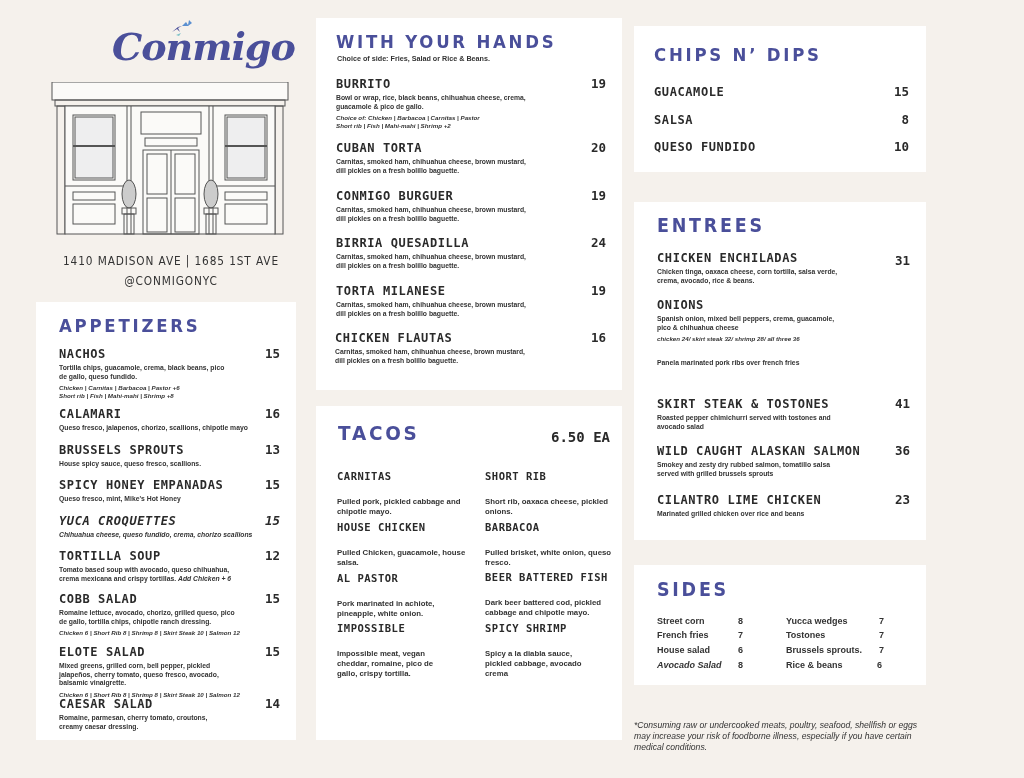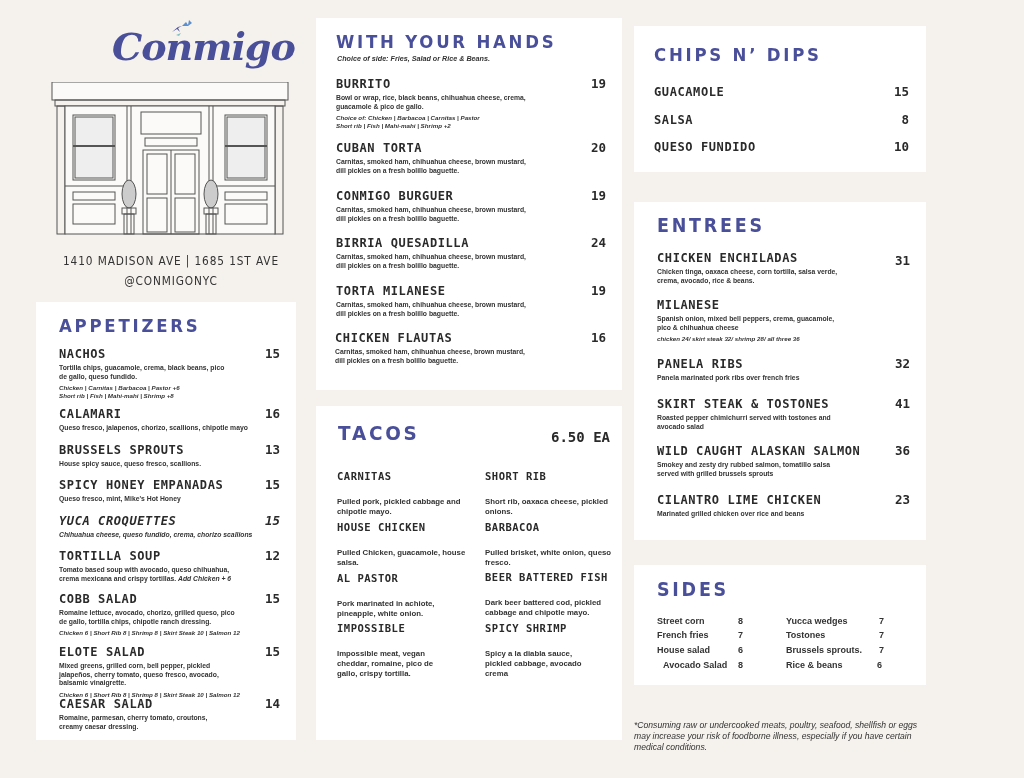--- a/index.html
+++ b/index.html
@@ -220,21 +220,21 @@
     <div class="row">
         <span class="item-name">CAESAR SALAD</span>
         <span class="item-price">14</span>
       </div>
     <div class="item-desc" style="width:165px;">Romaine, parmesan, cherry tomato, croutons, creamy caesar dressing.</div>
   </div>
 </div>
 
 <div class="card" style="left:316px; top:18px; width:306px; height:372px;">
   <div class="sec-title" style="position:absolute; left:20px; top:13px;">WITH YOUR HANDS</div>
-  <div style="position:absolute; left:21px; top:36px; font-size:7.2px; font-style:italic; font-weight:bold; color:#333;">Choice of side: Fries, Salad or Rice &amp; Beans.</div>
+  <div style="position:absolute; left:21px; top:36px; font-size:7.2px; font-weight:bold; color:#333;">Choice of side: Fries, Salad or Rice &amp; Beans.</div>
 
   <div class="menu-item" style="left:20px; top:58px; width:270px;">
     <div class="row">
         <span class="item-name">BURRITO</span>
         <span class="item-price">19</span>
       </div>
     <div class="item-desc" style="width:200px;">Bowl or wrap, rice, black beans, chihuahua cheese, crema, guacamole &amp; pico de gallo.</div>
     <div class="item-opts">Choice of: Chicken | Barbacoa | Carnitas | Pastor</div>
     <div class="item-opts" style="margin-top:0">Short rib | Fish | Mahi-mahi | Shrimp +2</div>
   </div>
@@ -344,31 +344,27 @@
   <div class="menu-item" style="left:23px; top:48px; width:253px;">
     <div class="row">
         <span class="item-name">CHICKEN ENCHILADAS</span>
         <span class="item-price" style="position:relative; top:3px;">31</span>
       </div>
     <div class="item-desc" style="width:185px;">Chicken tinga, oaxaca cheese, corn tortilla, salsa verde, crema, avocado, rice &amp; beans.</div>
   </div>
 
   <div class="menu-item" style="left:23px; top:96px; width:253px;">
     <div class="row">
-        <span class="item-name">MILANESE</span>
+        <span class="item-name">ONIONS</span>
       </div>
     <div class="item-desc" style="width:185px;">Spanish onion, mixed bell peppers, crema, guacamole, pico &amp; chihuahua cheese</div>
     <div class="item-opts">chicken 24/ skirt steak 32/ shrimp 28/ all three 36</div>
   </div>
 
   <div class="menu-item" style="left:23px; top:154px; width:253px;">
-    <div class="row">
-        <span class="item-name">PANELA RIBS</span>
-        <span class="item-price">32</span>
-      </div>
     <div class="item-desc">Panela marinated pork ribs over french fries</div>
   </div>
 
   <div class="menu-item" style="left:23px; top:194px; width:253px;">
     <div class="row">
         <span class="item-name">SKIRT STEAK &amp; TOSTONES</span>
         <span class="item-price">41</span>
       </div>
     <div class="item-desc" style="width:185px;">Roasted pepper chimichurri served with tostones and avocado salad</div>
   </div>
@@ -392,21 +388,21 @@
 
 <div class="card" style="left:634px; top:565px; width:292px; height:120px;">
   <div class="sec-title" style="position:absolute; left:23px; top:13px; font-size:19px;">SIDES</div>
   <div class="sides-grid" style="left:23px; top:51px; width:260px; height:60px;">
     <div class="side-row" style="left:0; top:0;"><span>Street corn</span></div>
     <div class="side-row" style="left:81px; top:0;"><span>8</span></div>
     <div class="side-row" style="left:0; top:14px;"><span>French fries</span></div>
     <div class="side-row" style="left:81px; top:14px;"><span>7</span></div>
     <div class="side-row" style="left:0; top:29px;"><span>House salad</span></div>
     <div class="side-row" style="left:81px; top:29px;"><span>6</span></div>
-    <div class="side-row" style="left:6px; top:44px;"><span>Avocado Salad</span></div>
+    <div class="side-row" style="left:0; top:44px;font-style:italic;"><span>Avocado Salad</span></div>
     <div class="side-row" style="left:81px; top:44px;"><span>8</span></div>
 
     <div class="side-row" style="left:129px; top:0;"><span>Yucca wedges</span></div>
     <div class="side-row" style="left:222px; top:0;"><span>7</span></div>
     <div class="side-row" style="left:129px; top:14px;"><span>Tostones</span></div>
     <div class="side-row" style="left:222px; top:14px;"><span>7</span></div>
     <div class="side-row" style="left:129px; top:29px;"><span>Brussels sprouts.</span></div>
     <div class="side-row" style="left:222px; top:29px;"><span>7</span></div>
     <div class="side-row" style="left:129px; top:44px;"><span>Rice &amp; beans</span></div>
     <div class="side-row" style="left:220px; top:44px;"><span>6</span></div>

